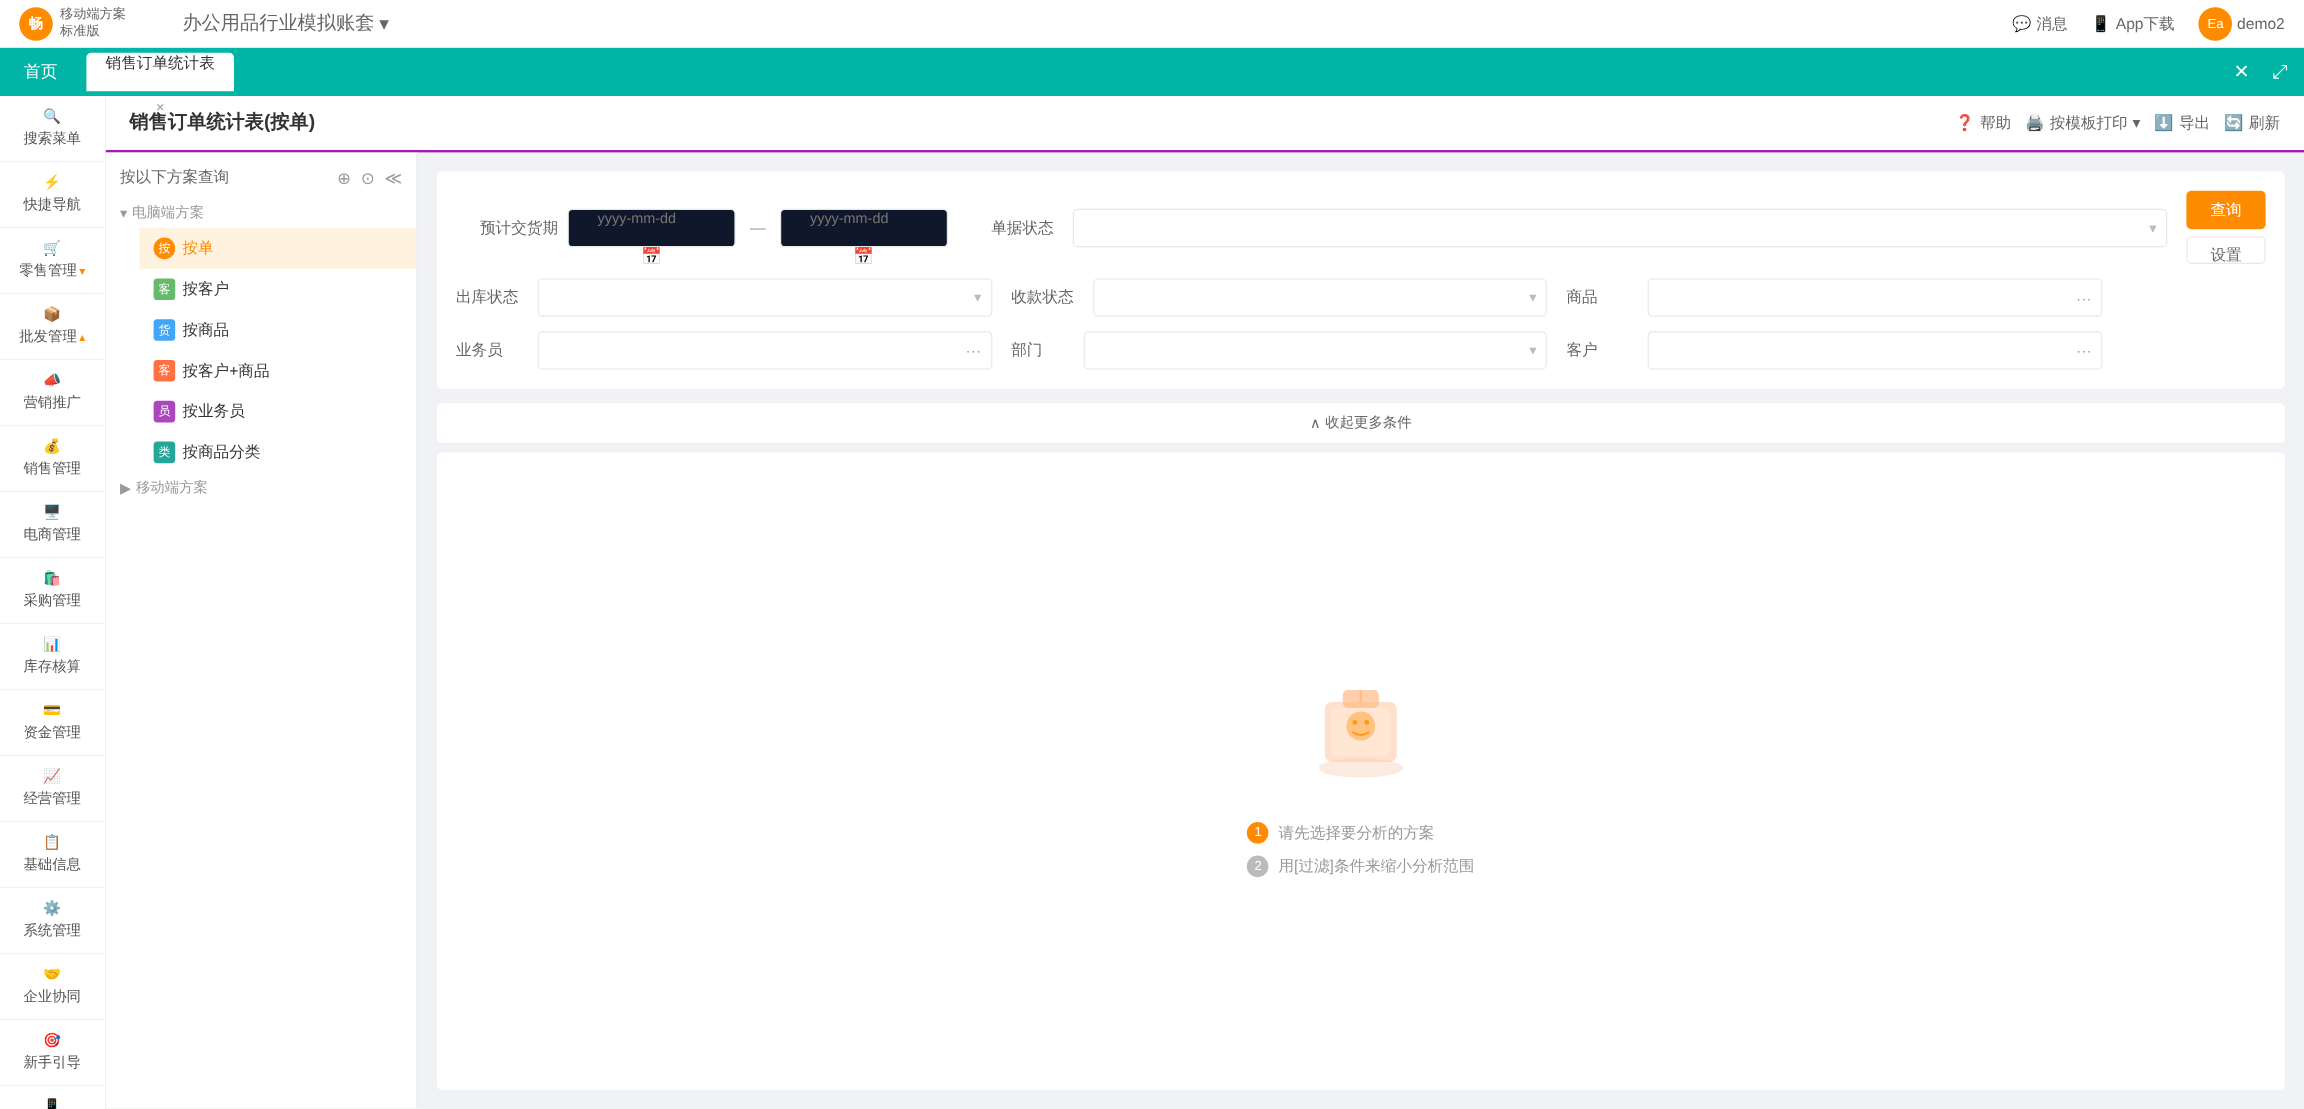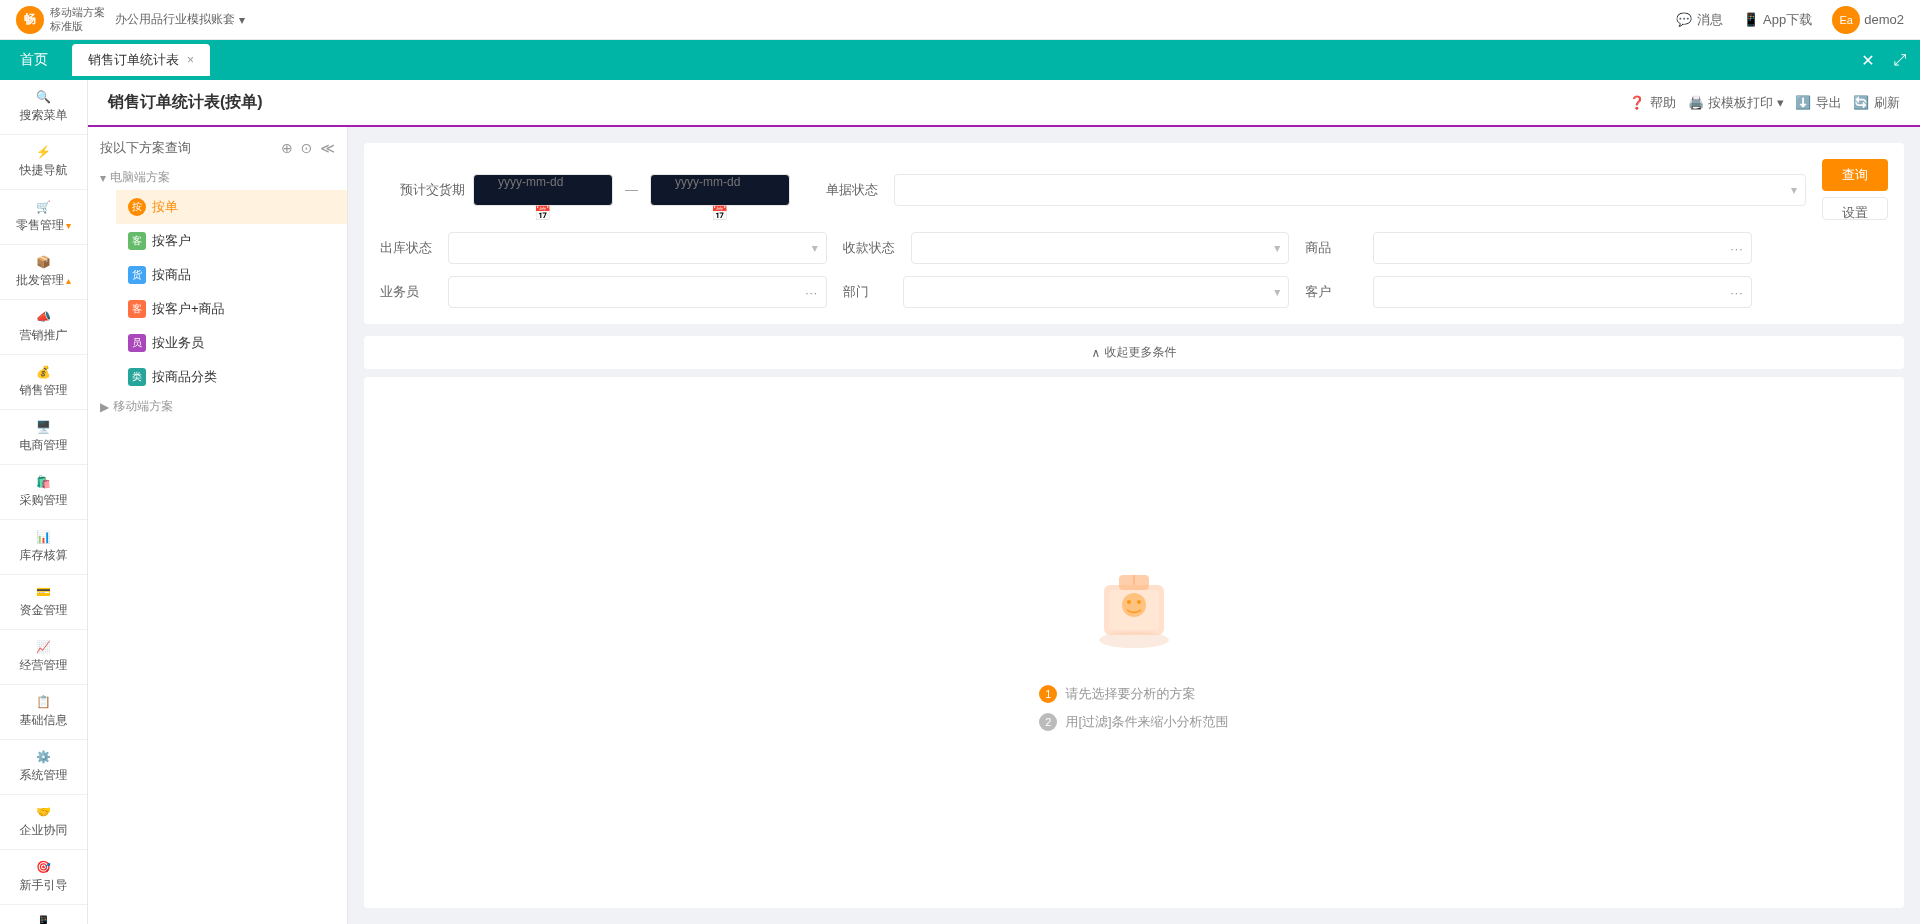--- a/index.html
+++ b/index.html
@@ -4,29 +4,29 @@
   <style>
     * { margin: 0; padding: 0; box-sizing: border-box; }
     body { font-family: 'Microsoft YaHei', Arial, sans-serif; font-size: 13px; background: #f5f5f5; color: #333; width: 1920px; height: 924px; overflow: hidden; display: flex; flex-direction: column; }
 
     
     .top-bar { background: #fff; height: 40px; display: flex; align-items: center; justify-content: space-between; padding: 0 16px; border-bottom: 1px solid #e8e8e8; flex-shrink: 0; }
     .top-bar-left { display: flex; align-items: center; gap: 10px; }
     .logo-area { display: flex; align-items: center; gap: 6px; }
     .logo-circle { width: 28px; height: 28px; background: #ff8c00; border-radius: 50%; display: flex; align-items: center; justify-content: center; color: white; font-size: 12px; font-weight: bold; }
     .logo-text { font-size: 11px; color: #666; line-height: 1.2; }
-    .company-selector { display: flex; align-items: center; gap: 4px; color: #666; font-size: 12px; cursor: pointer; }
+    .company-selector { display: flex; align-items: center; gap: 4px; color: #666; font-size: 16px; cursor: pointer; margin-left: 37px; }
     .top-bar-right { display: flex; align-items: center; gap: 20px; }
     .top-bar-icon { display: flex; align-items: center; gap: 4px; color: #666; font-size: 13px; cursor: pointer; }
     .avatar { width: 28px; height: 28px; border-radius: 50%; background: #ff8c00; display: flex; align-items: center; justify-content: center; color: white; font-size: 11px; }
 
     
     .tab-bar { background: #00b4a6; height: 40px; display: flex; align-items: center; padding: 0 0; flex-shrink: 0; position: relative; }
     .tab-home { padding: 0 20px; color: white; font-size: 14px; cursor: pointer; height: 100%; display: flex; align-items: center; }
-    .tab-item { background: white; color: #333; padding: 0 16px; height: 32px; display: flex; align-items: center; gap: 8px; border-radius: 4px 4px 0 0; margin-left: 4px; font-size: 13px; cursor: pointer; }
+    .tab-item { background: white; color: #333; padding: 0 16px; height: 32px; display: flex; align-items: center; gap: 20px; border-radius: 4px 4px 0 0; margin-left: 4px; font-size: 13px; cursor: pointer; flex-direction: column; }
     .tab-close { color: #999; font-size: 12px; cursor: pointer; }
     .tab-bar-actions { position: absolute; right: 8px; display: flex; gap: 8px; }
     .tab-bar-action { color: white; font-size: 16px; cursor: pointer; width: 24px; height: 24px; display: flex; align-items: center; justify-content: center; }
 
     
     .main-layout { display: flex; flex: 1; overflow: hidden; }
 
     
     .sidebar { width: 88px; background: white; border-right: 1px solid #e8e8e8; display: flex; flex-direction: column; flex-shrink: 0; overflow-y: auto; }
 

